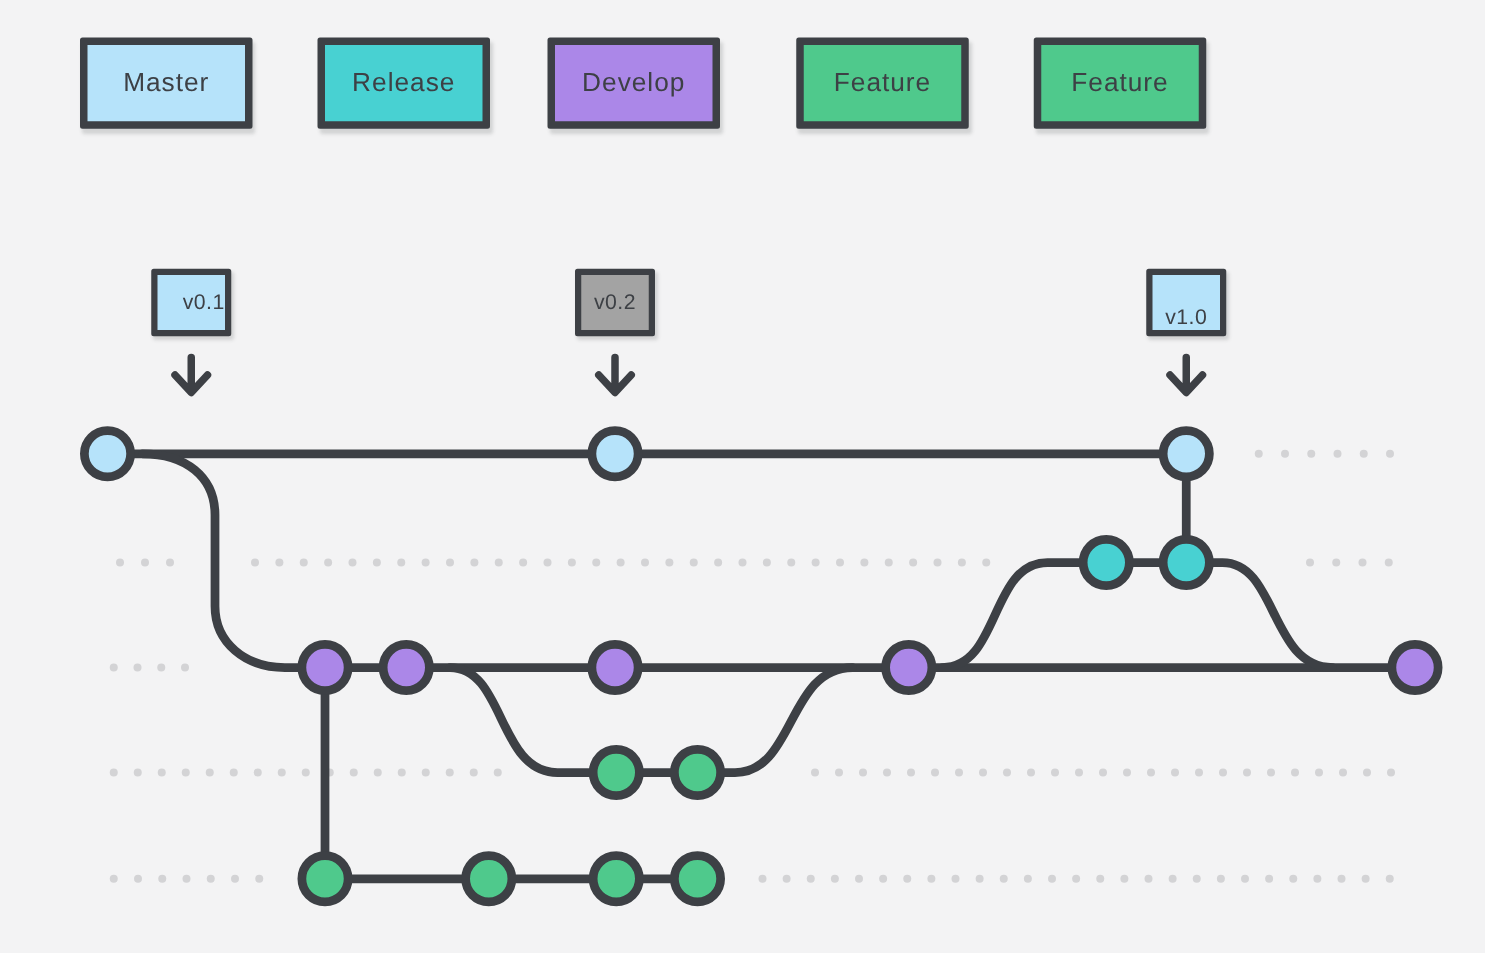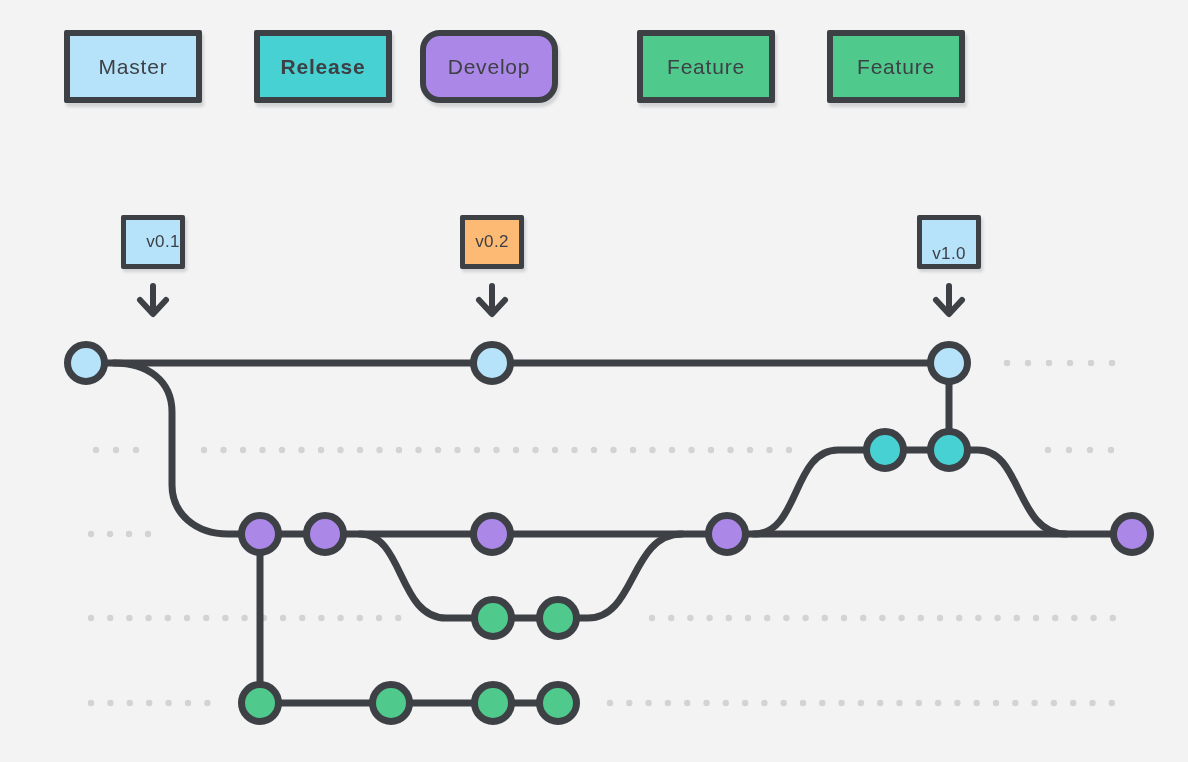--- a/index.html
+++ b/index.html
@@ -212,37 +212,37 @@
       <circle cx="558" cy="618" r="18.5" fill="#4fc98c" stroke="#3d4045" stroke-width="7"></circle>
       <circle cx="260" cy="703" r="18.5" fill="#4fc98c" stroke="#3d4045" stroke-width="7"></circle>
       <circle cx="391" cy="703" r="18.5" fill="#4fc98c" stroke="#3d4045" stroke-width="7"></circle>
       <circle cx="493" cy="703" r="18.5" fill="#4fc98c" stroke="#3d4045" stroke-width="7"></circle>
       <circle cx="558" cy="703" r="18.5" fill="#4fc98c" stroke="#3d4045" stroke-width="7"></circle>
     </svg>
   <div id="legend-layer">
       <div class="legend-box" style="left: 64px; background: rgb(182, 227, 250);">
         <span>Master</span>
       </div>
-      <div class="legend-box" style="left: 254px; background: rgb(72, 209, 210); font-weight: bold;">
+      <div class="legend-box" style="left: 254px; background: rgb(72, 209, 210);">
         <span>Release</span>
       </div>
-      <div class="legend-box" style="left: 420px; background: rgb(171, 135, 232); border-radius: 20px;">
+      <div class="legend-box" style="left: 438px; background: rgb(171, 135, 232);">
         <span>Develop</span>
       </div>
       <div class="legend-box" style="left: 637px; background: rgb(79, 201, 140);">
         <span>Feature</span>
       </div>
       <div class="legend-box" style="left: 827px; background: rgb(79, 201, 140);">
         <span>Feature</span>
       </div>
     </div>
   <div id="tag-layer">
       <div class="tag-box" style="left: 121px; background: rgb(182, 227, 250); padding-left: 20px;">
         <span>v0.1</span>
       </div>
-      <div class="tag-box" style="left: 460px; background: #fdba74;">
+      <div class="tag-box" style="left: 460px; background: #a3a3a3;">
         <span>v0.2</span>
       </div>
       <div class="tag-box" style="left: 917px; background: rgb(182, 227, 250); align-items: flex-end;">
         <span>v1.0</span>
       </div>
     </div>
 </div>
 
 </body></html>

